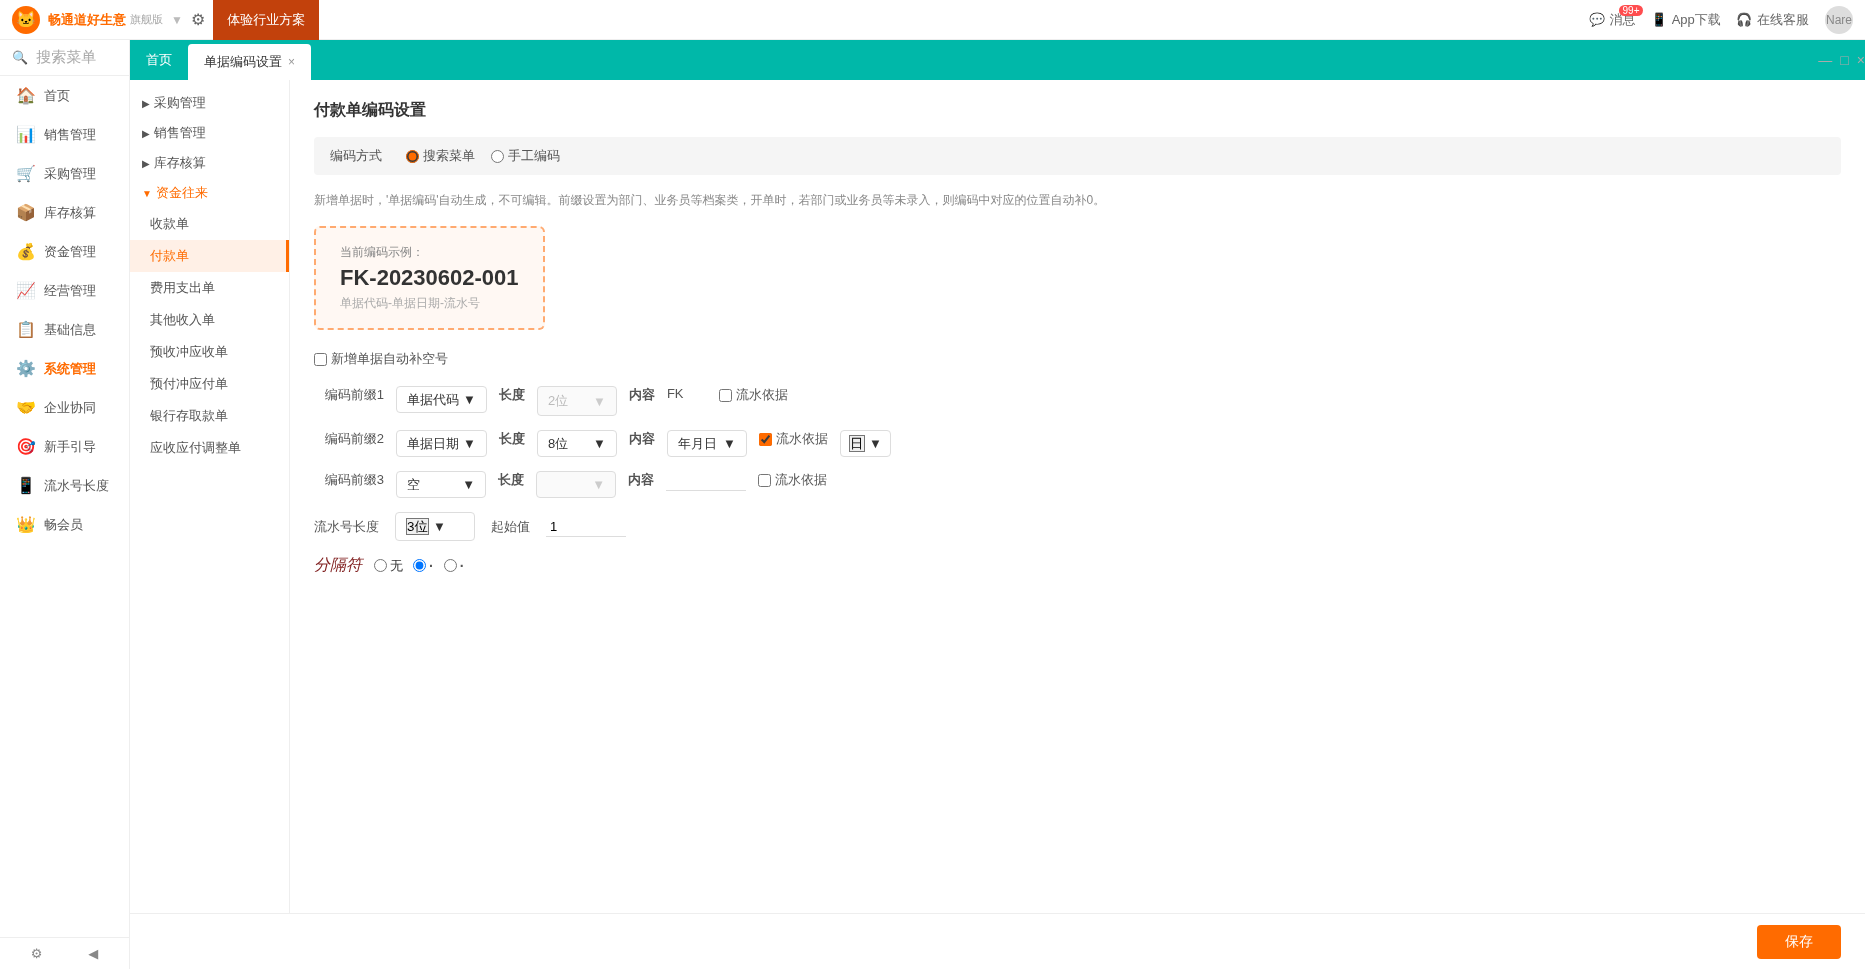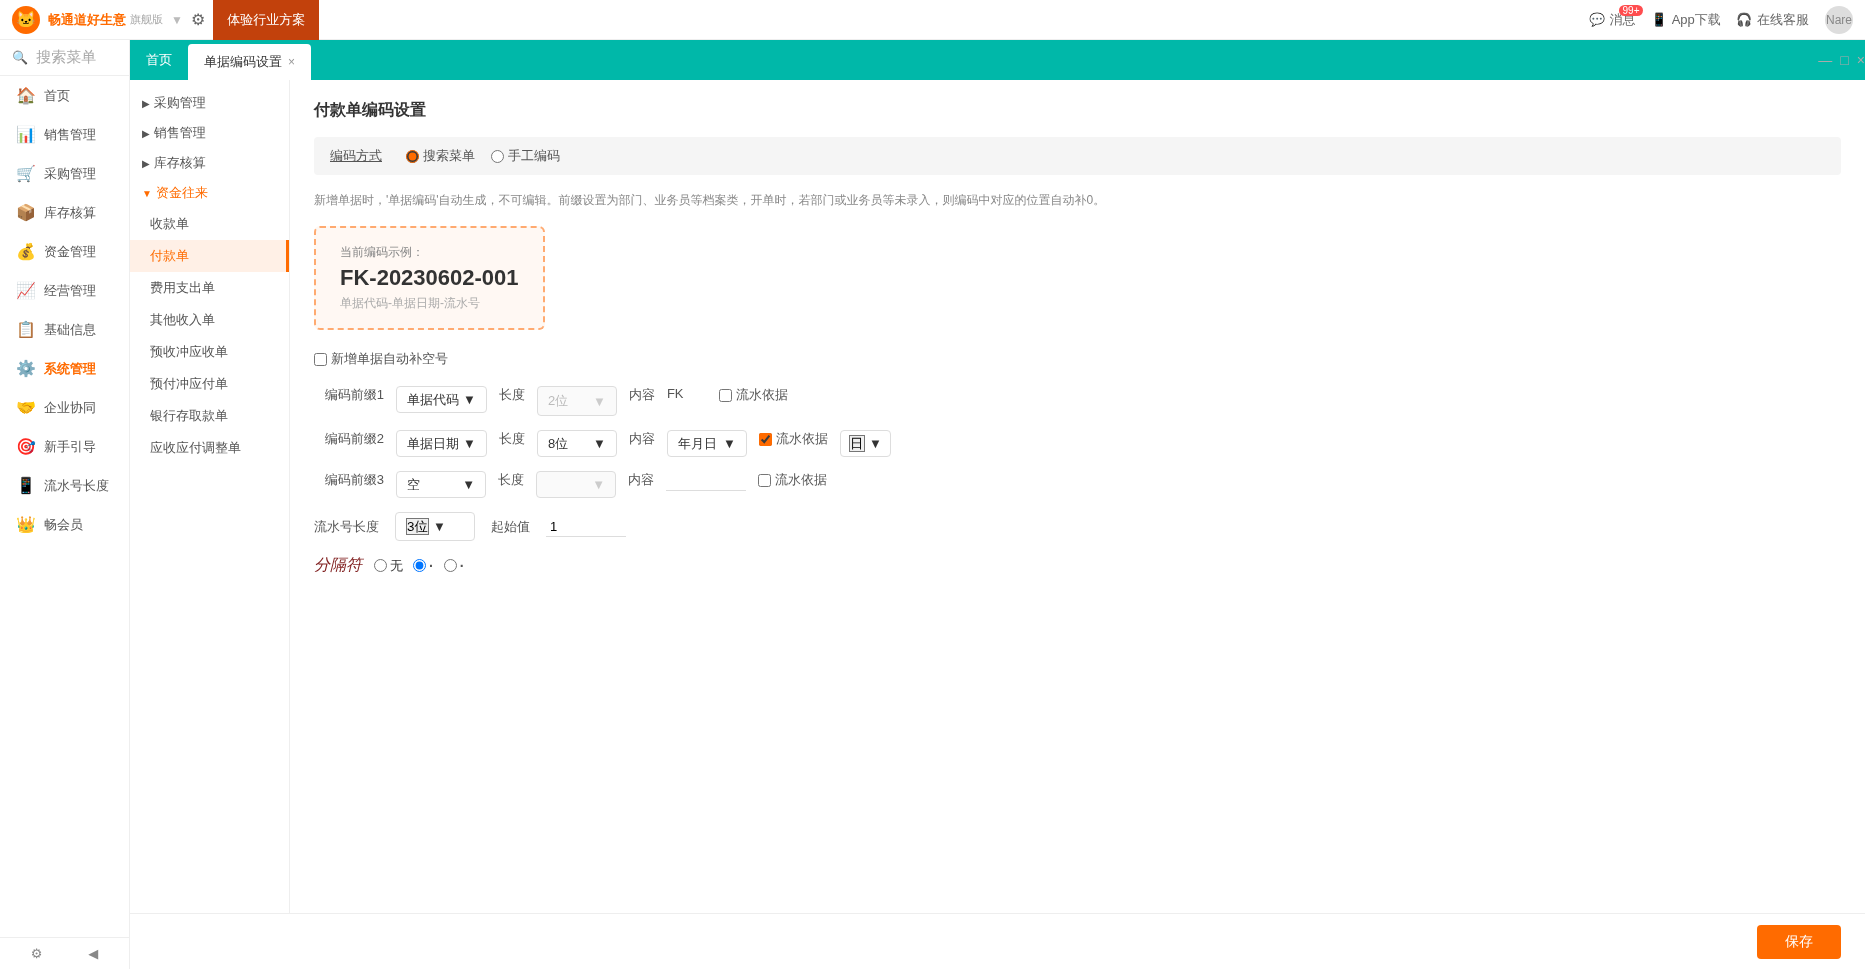--- a/index.html
+++ b/index.html
@@ -41,42 +41,42 @@
     .left-menu-group { padding: 6px 12px; color: #555; font-size: 13px; cursor: pointer; display: flex; align-items: center; gap: 4px; }
     .left-menu-item { padding: 7px 12px 7px 20px; font-size: 13px; color: #555; cursor: pointer; }
     .left-menu-item.active { background: #fff0e6; color: #ff6b00; border-right: 3px solid #ff6b00; font-weight: 500; }
     .arrow { font-size: 10px; }
 
     
     .form-area { flex: 1; padding: 20px 24px; background: #fff; }
     .form-title { font-size: 16px; font-weight: bold; color: #333; margin-bottom: 16px; }
 
     .encoding-method { display: flex; align-items: center; gap: 16px; background: #f5f5f5; padding: 10px 16px; border-radius: 4px; margin-bottom: 16px; }
-    .encoding-label { font-size: 13px; color: #555; margin-right: 8px; text-decoration: underline; }
+    .encoding-label { font-size: 13px; color: #555; margin-right: 8px; }
     .radio-group { display: flex; align-items: center; gap: 16px; }
     .radio-item { display: flex; align-items: center; gap: 4px; cursor: pointer; font-size: 13px; color: #555; }
     .radio-item input[type=radio] { accent-color: #ff6b00; }
 
     .info-text { font-size: 12px; color: #888; margin-bottom: 16px; line-height: 1.6; }
 
     
     .preview-box { border: 2px dashed #ffaa70; background: #fff8f3; border-radius: 6px; padding: 16px 24px; display: inline-block; margin-bottom: 20px; }
     .preview-label { font-size: 12px; color: #888; margin-bottom: 4px; }
     .preview-code { font-size: 22px; font-weight: bold; color: #333; }
     .preview-sub { font-size: 12px; color: #aaa; margin-top: 4px; }
 
     .auto-fill-row { display: flex; align-items: center; gap: 8px; margin-bottom: 18px; }
 
     
     .form-row { display: flex; align-items: flex-start; gap: 12px; margin-bottom: 14px; flex-wrap: wrap; }
     .form-row-label { font-size: 13px; color: #555; width: 70px; text-align: right; flex-shrink: 0; }
     .select-box { border: 1px solid #ddd; border-radius: 4px; padding: 5px 10px; font-size: 13px; color: #333; background: #fff; cursor: pointer; display: flex; align-items: center; gap: 4px; min-width: 90px; justify-content: space-between; }
     .select-box select { border: none; outline: none; font-size: 13px; color: #333; background: transparent; cursor: pointer; }
     .len-box { border: 1px solid #ddd; border-radius: 4px; padding: 5px 10px; font-size: 13px; color: #bbb; background: #fafafa; min-width: 80px; display: flex; align-items: center; gap: 4px; justify-content: space-between; }
-    .content-label { font-size: 13px; color: #555; }
+    .content-label { font-size: 13px; color: #555; font-weight: bold; }
     .content-value { font-size: 13px; color: #555; min-width: 40px; }
     .content-input { border: none; border-bottom: 1px solid #ddd; outline: none; font-size: 13px; color: #555; width: 80px; padding: 2px 4px; background: transparent; }
     .checkbox-item { display: flex; align-items: center; gap: 4px; font-size: 13px; color: #555; }
     .checkbox-item input[type=checkbox] { accent-color: #ff6b00; }
     .day-select { border: 1px solid #ddd; border-radius: 4px; padding: 4px 8px; font-size: 13px; color: #333; background: #fff; cursor: pointer; display: inline-flex; align-items: center; gap: 4px; }
 
     
     .serial-row { display: flex; align-items: center; gap: 16px; margin-bottom: 14px; }
     .serial-label { font-size: 13px; color: #555; }
     .serial-select { border: 1px solid #ddd; border-radius: 4px; padding: 5px 10px; font-size: 13px; color: #333; background: #fff; min-width: 80px; display: inline-flex; align-items: center; gap: 4px; cursor: pointer; }

